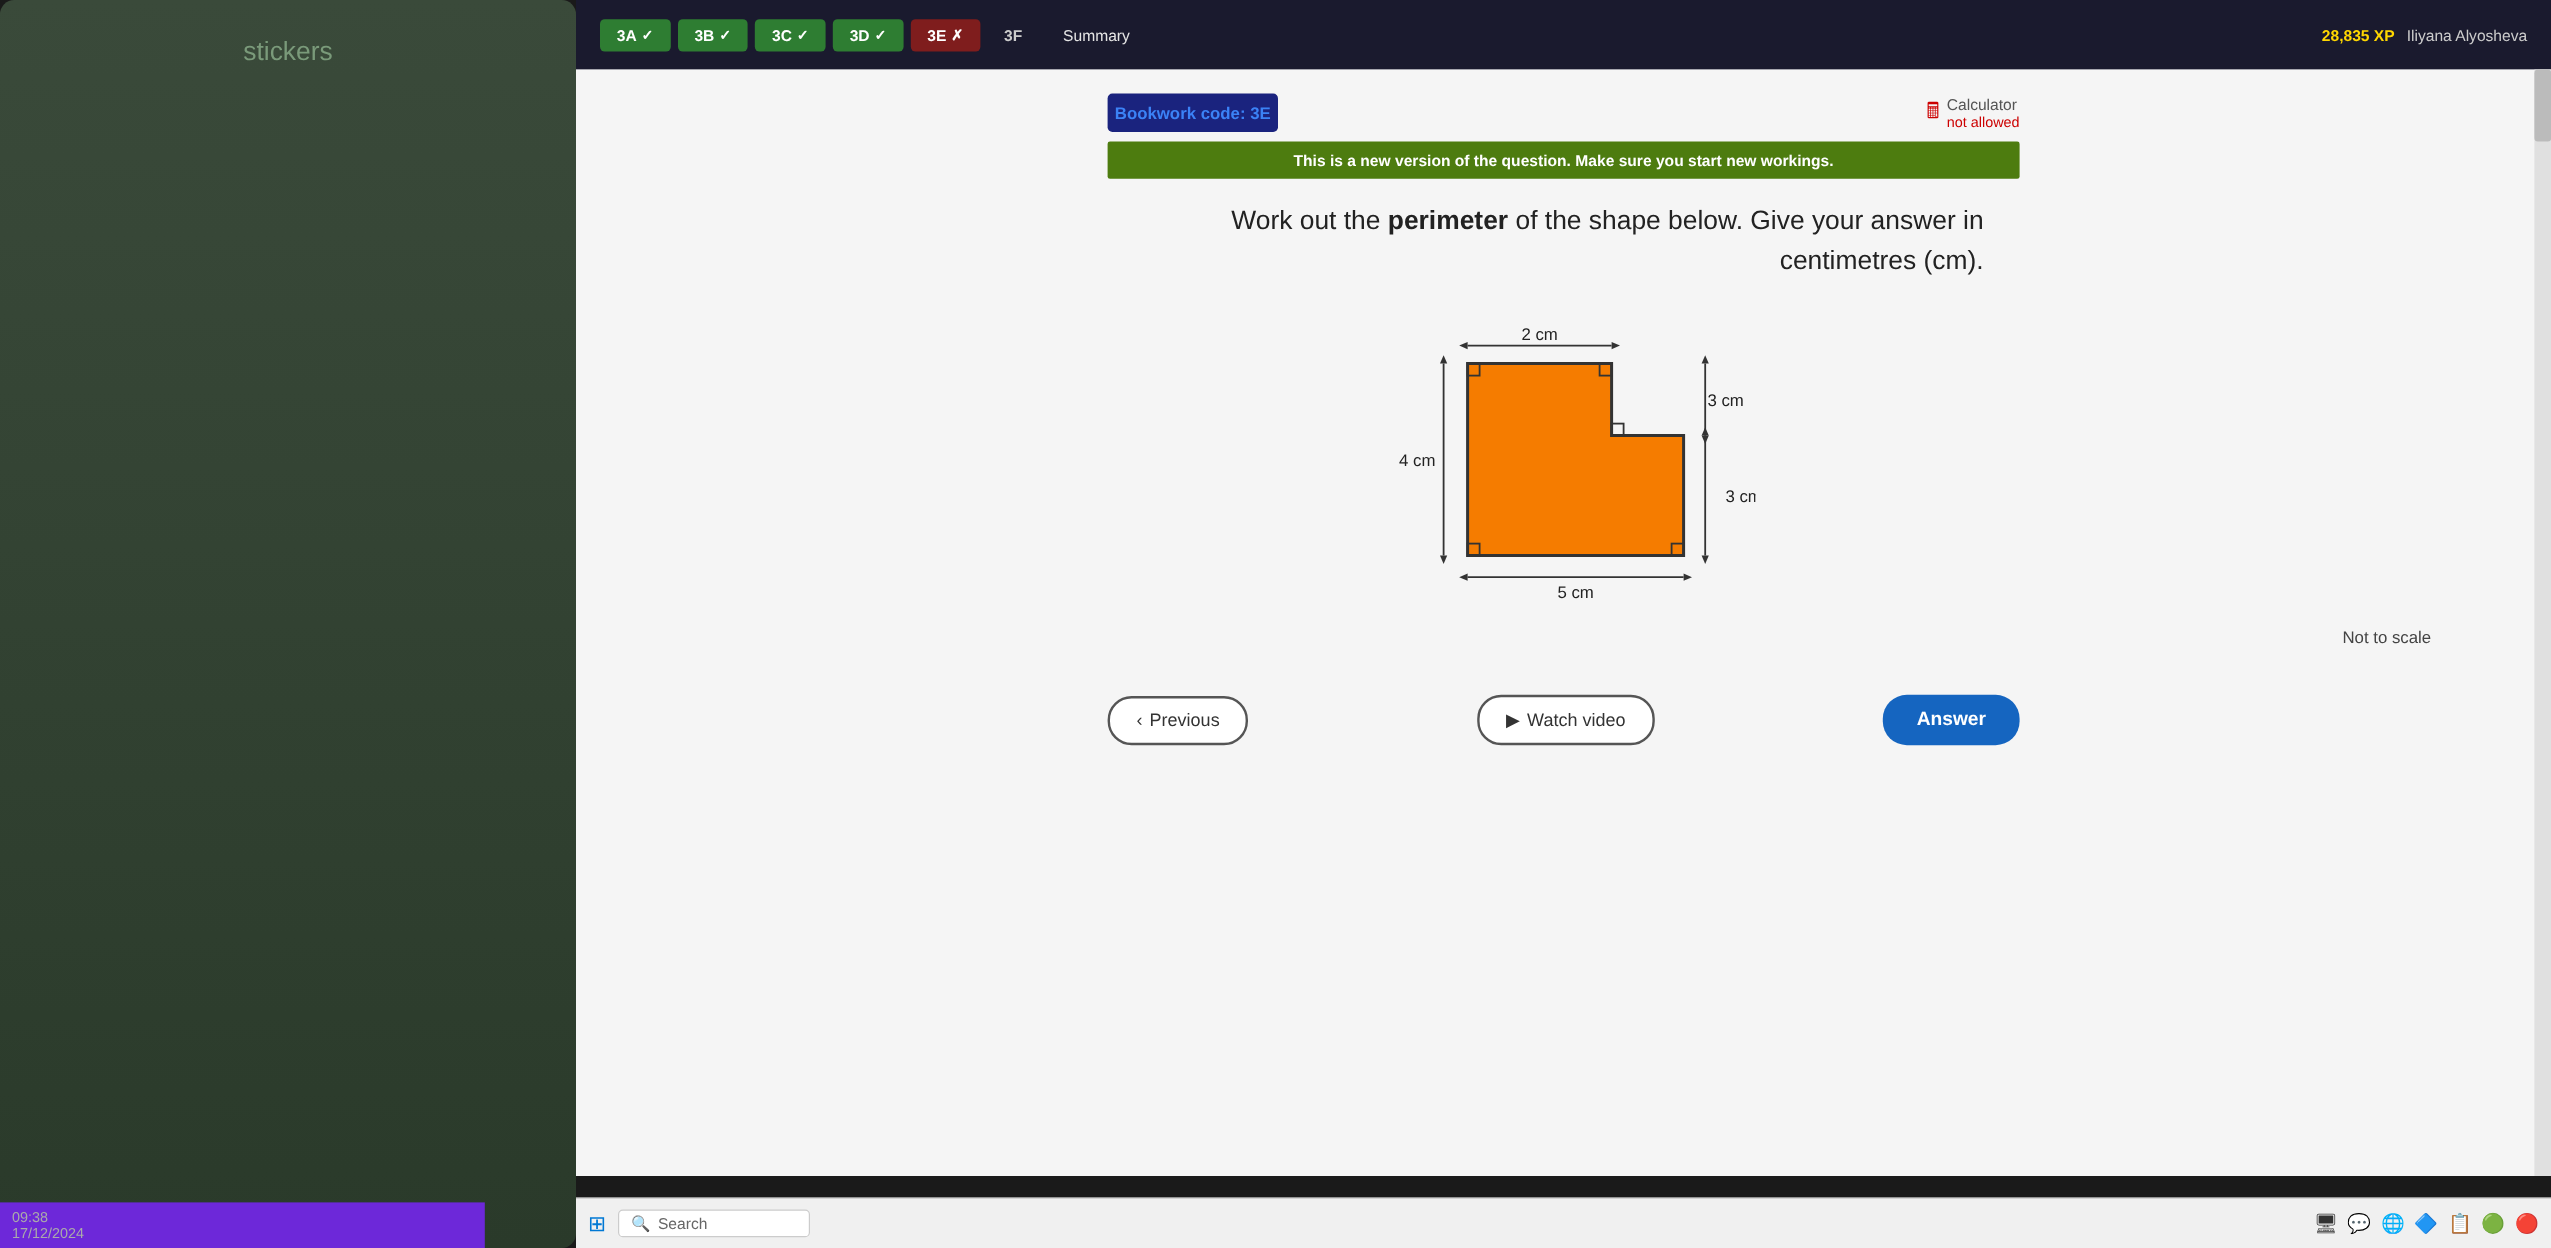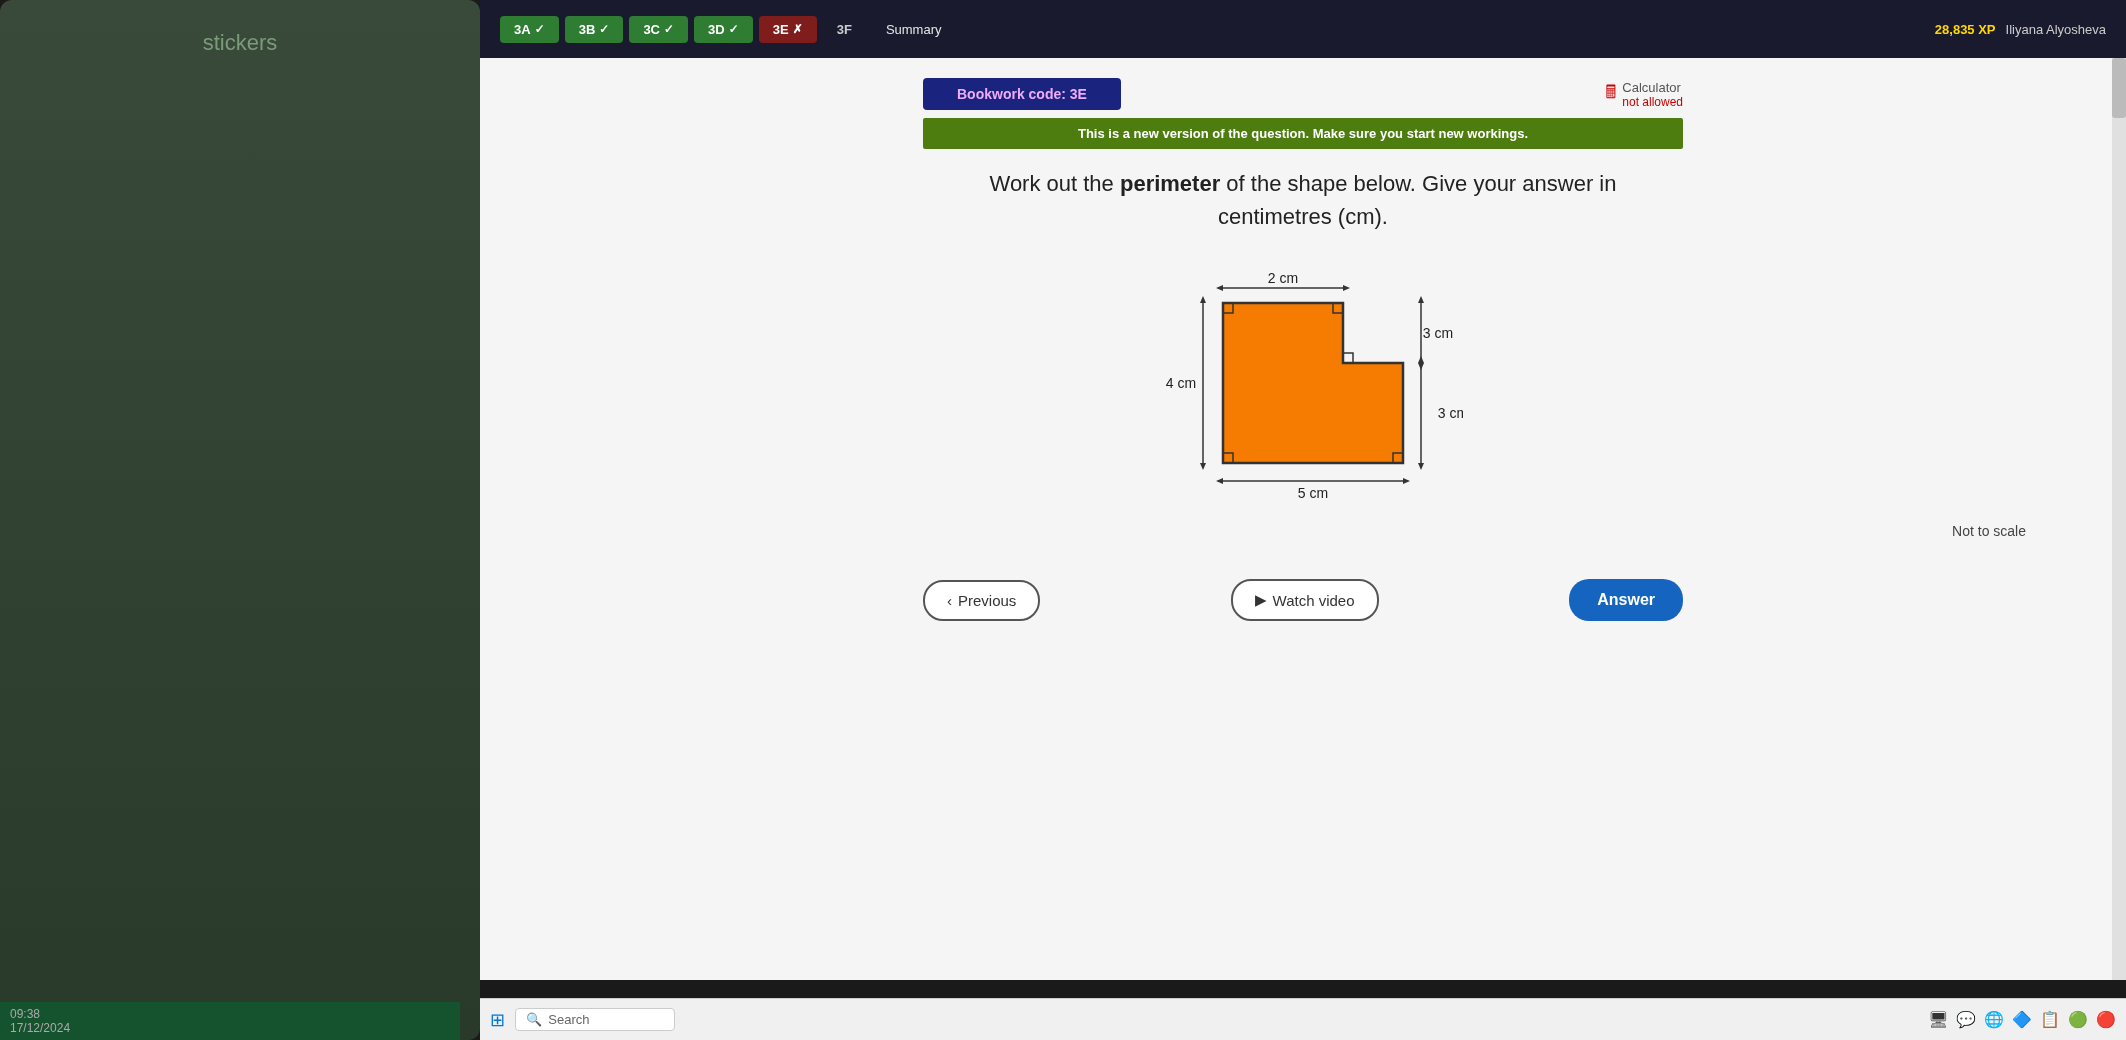--- a/index.html
+++ b/index.html
@@ -97,22 +97,22 @@
       width: 100%;
       max-width: 760px;
       display: flex;
       align-items: center;
       justify-content: space-between;
       margin-bottom: 8px;
     }
 
     .bookwork-code {
       background: #1a237e;
-      color: #f0abfc;
-      padding: 8px 34px;
+      color: #3b82f6;
+      padding: 8px 6px;
       border-radius: 4px;
       font-size: 14px;
       font-weight: bold;
     }
 
     .calculator-info {
       display: flex;
       align-items: center;
       gap: 6px;
       color: #555;
@@ -136,21 +136,21 @@
       border-radius: 2px;
       margin-bottom: 18px;
     }
 
     .warning-banner span { font-weight: bold; }
 
     
     .question-text {
       font-size: 22px;
       color: #222;
-      text-align: center;
+      text-align: right;
       line-height: 1.5;
       margin-bottom: 30px;
       max-width: 700px;
     }
 
     .question-text strong { font-weight: 900; }
 
     
     .diagram-container {
       position: relative;
@@ -453,16 +453,16 @@
     <span class="taskbar-icon">🖥</span>
     <span class="taskbar-icon">💬</span>
     <span class="taskbar-icon">🌐</span>
     <span class="taskbar-icon">🔷</span>
     <span class="taskbar-icon">📋</span>
     <span class="taskbar-icon">🟢</span>
     <span class="taskbar-icon">🔴</span>
   </div>
 </div>
 
-<div style="position:absolute; left:0; bottom:0; width:460px; background:#14532d; color:#aaa; font-size:12px; padding:5px 10px; display:flex; flex-direction:column;">
+<div style="position:absolute; left:0; bottom:0; width:404px; background:#6d28d9; color:#aaa; font-size:12px; padding:5px 10px; display:flex; flex-direction:column;">
   <span>09:38</span>
   <span>17/12/2024</span>
 </div>
 
 </body></html>

